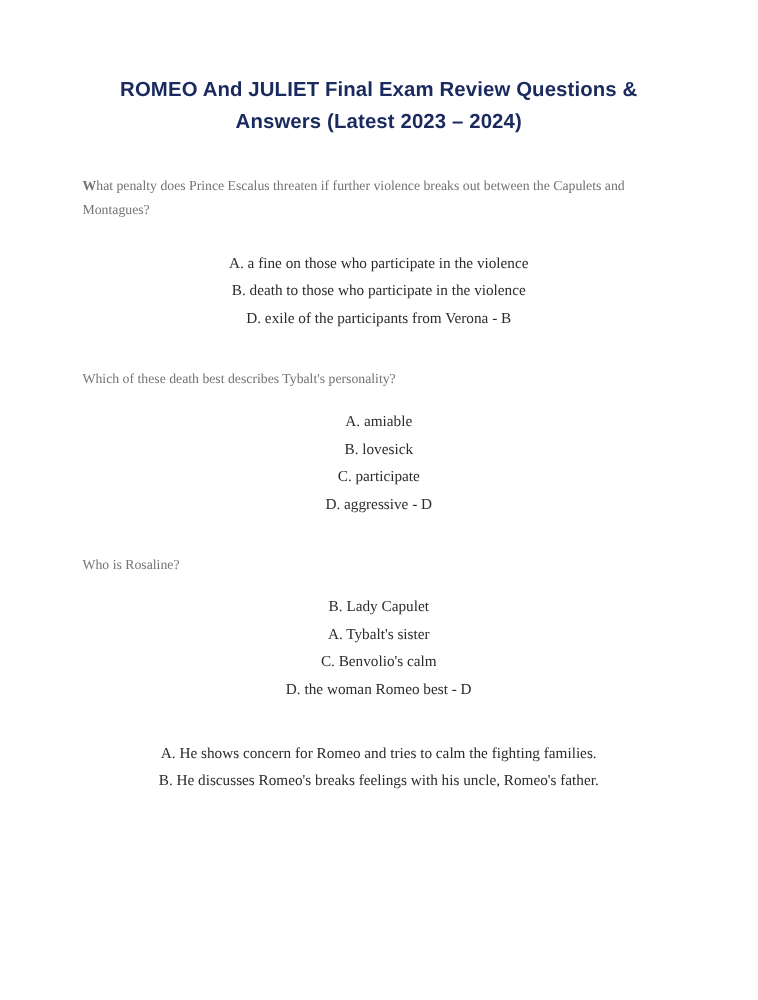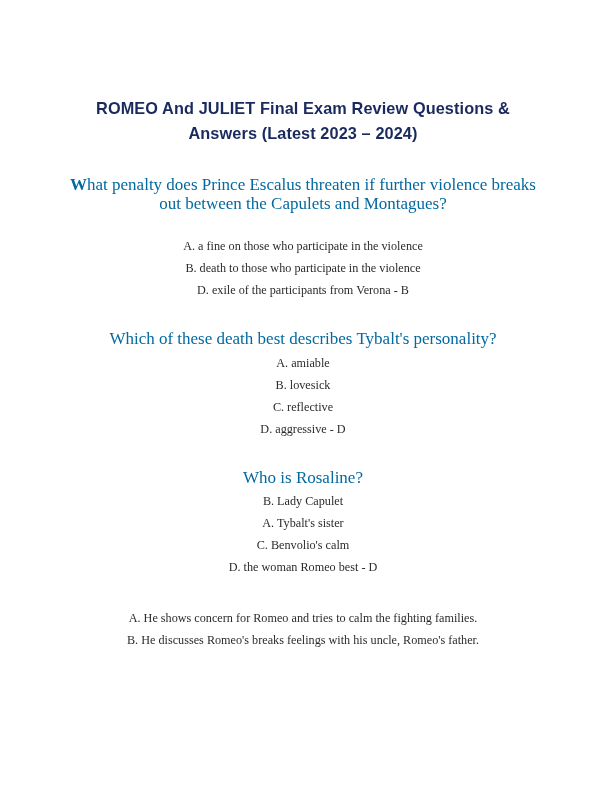--- a/index.html
+++ b/index.html
@@ -26,47 +26,47 @@
   
   .doc-title {
     color: #1a2a5e;
     font-family: "Liberation Sans", sans-serif;
     font-weight: bold;
     font-size: 16.3px;
     line-height: 25px;
     text-align: center;
     letter-spacing: 0.1px;
     padding: 0 62px;
-    margin-top: 96px;
+    margin-top: 60px;
   }
 
   
   .content {
     margin-top: 30px;
     padding: 0 66px 0 66px;
   }
 
   .qblock {
     margin-bottom: 0;
   }
 
   .question {
-    color: #0369a1;
+    color: #737373;
     font-family: "Liberation Serif", serif;
-    font-size: 17px;
+    font-size: 11px;
     line-height: 18.5px;
-    text-align: center;
+    text-align: left;
   }
 
   .question .lead-cap {
     font-weight: bold;
   }
 
   .options {
-    margin-top: 3px;
+    margin-top: 13px;
   }
 
   .option {
     color: #2b2b2b;
     font-family: "Liberation Serif", serif;
     font-size: 12.2px;
     line-height: 22px;
     text-align: center;
     white-space: nowrap;
   }
@@ -97,21 +97,21 @@
         <p class="option">B. death to those who participate in the violence</p>
         <p class="option">D. exile of the participants from Verona - B</p>
       </div>
     </div>
 
     <div class="qblock">
       <p class="question"><span>Which of these death best describes Tybalt's personality?</span></p>
       <div class="options">
         <p class="option">A. amiable</p>
         <p class="option">B. lovesick</p>
-        <p class="option">C. reflective</p>
+        <p class="option">C. participate</p>
         <p class="option">D. aggressive - D</p>
       </div>
     </div>
 
     <div class="qblock">
       <p class="question"><span>Who is Rosaline?</span></p>
       <div class="options">
         <p class="option">B. Lady Capulet</p>
         <p class="option">A. Tybalt's sister</p>
         <p class="option">C. Benvolio's calm</p>

